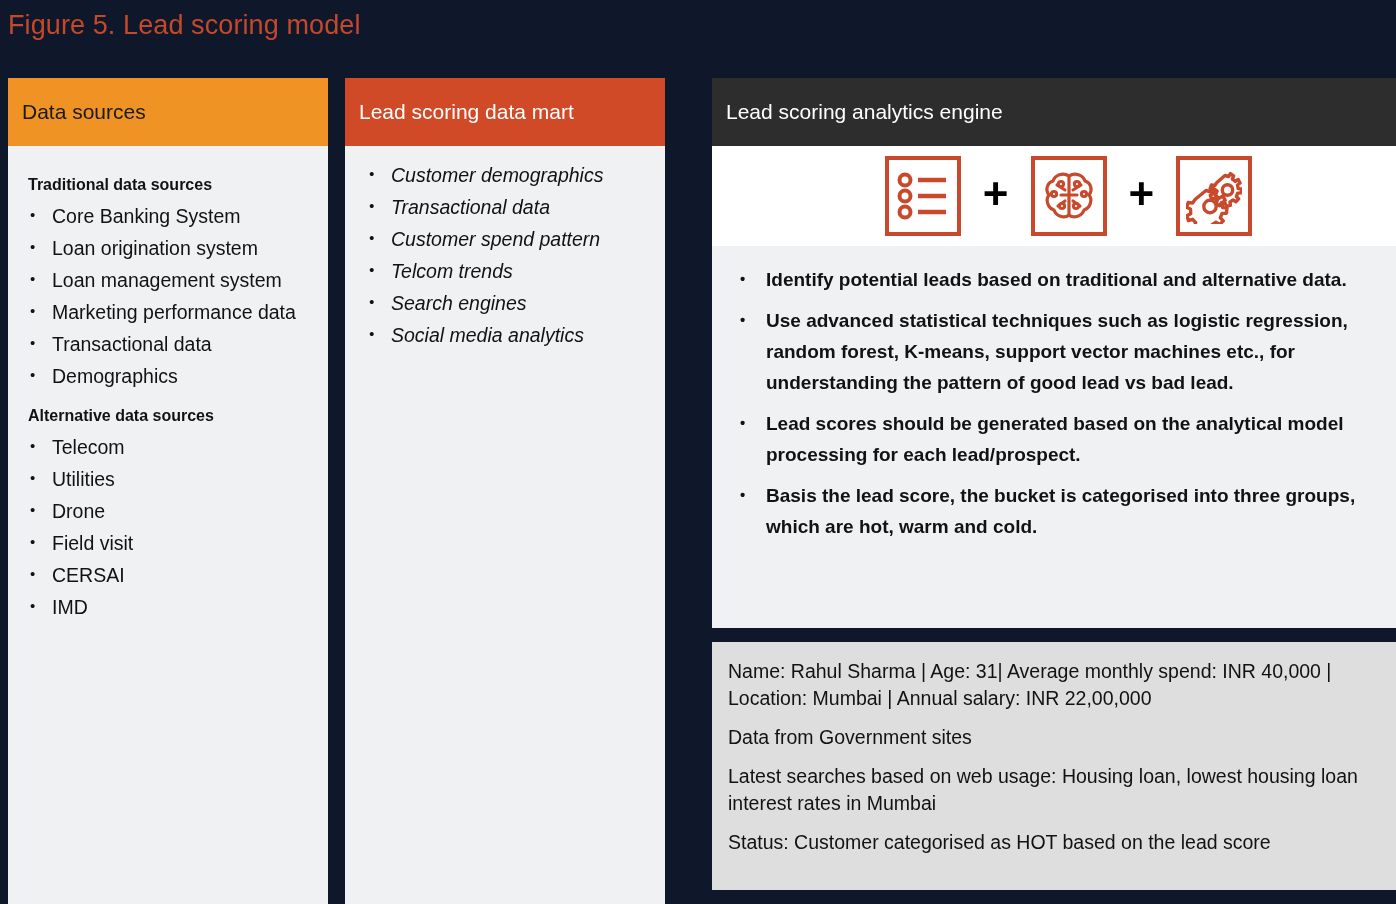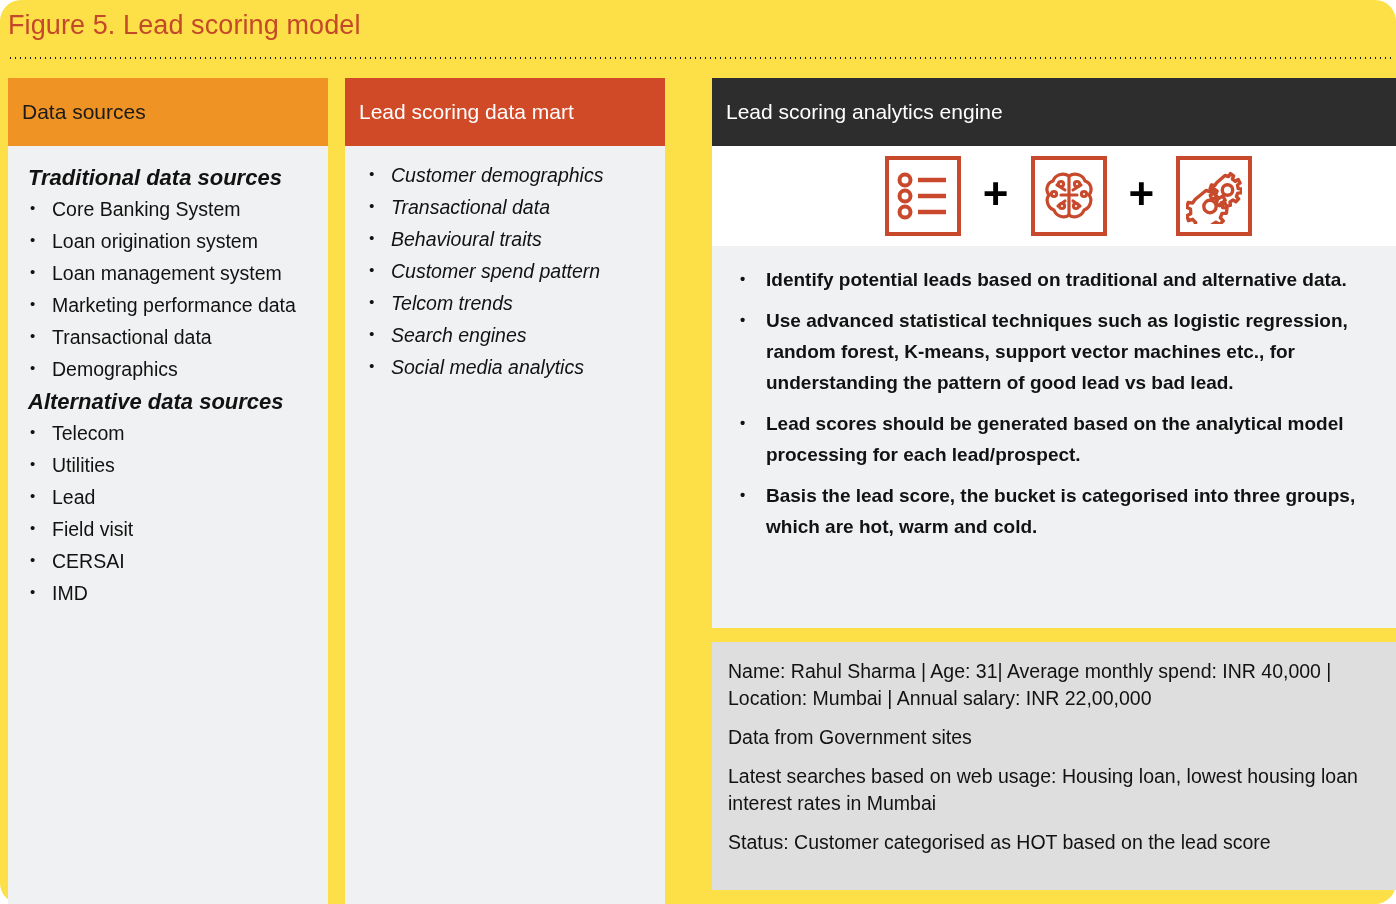--- a/index.html
+++ b/index.html
@@ -11,22 +11,21 @@
     background: #ffffff;
     font-family: "Liberation Sans", sans-serif;
     color: #000000;
     overflow: hidden;
   }
 
   .figure-root {
     position: relative;
     width: 1396px;
     height: 904px;
-    background: #fde047;
-    border-radius: 21px;
+    background: #0f172a;
   }
 
   
   .fig-title {
     position: absolute;
     left: 8px;
     top: 8px;
     font-size: 27px;
     line-height: 34px;
     color: #C4482A;
@@ -68,26 +67,25 @@
 
   .col-body {
     background: #F0F1F2;
     padding: 14px 14px 18px 12px;
   }
   .col-1 .col-body { height: 800px; }
   .col-2 .col-body { height: 800px; }
 
   
   .grp-title {
-    font-size: 22px;
+    font-size: 16px;
     line-height: 28px;
     font-weight: bold;
     color: #121212;
-    margin: 4px 0 2px 8px;
-    font-style: italic;
+    margin: 11px 0 2px 8px;
   }
 
   ul.bullets {
     list-style: none;
     margin: 0 0 2px 0;
     padding: 0;
   }
   ul.bullets > li {
     position: relative;
     padding-left: 32px;
@@ -200,36 +198,35 @@
         <li>Loan management system</li>
         <li>Marketing performance data</li>
         <li>Transactional data</li>
         <li>Demographics</li>
       </ul>
 
       <div class="grp-title">Alternative data sources</div>
       <ul class="bullets">
         <li>Telecom</li>
         <li>Utilities</li>
-        <li>Lead</li>
+        <li>Drone</li>
         <li>Field visit</li>
         <li>CERSAI</li>
         <li>IMD</li>
       </ul>
 
     </div>
   </div>
 
   <div class="col col-2">
     <div class="col-header header-red">Lead scoring data mart</div>
     <div class="col-body">
       <ul class="bullets">
         <li>Customer demographics</li>
         <li>Transactional data</li>
-        <li>Behavioural traits</li>
         <li>Customer spend pattern</li>
         <li>Telcom trends</li>
         <li>Search engines</li>
         <li>Social media analytics</li>
       </ul>
     </div>
   </div>
 
   <div class="col col-3">
     <div class="col-header header-dark">Lead scoring analytics engine</div>

